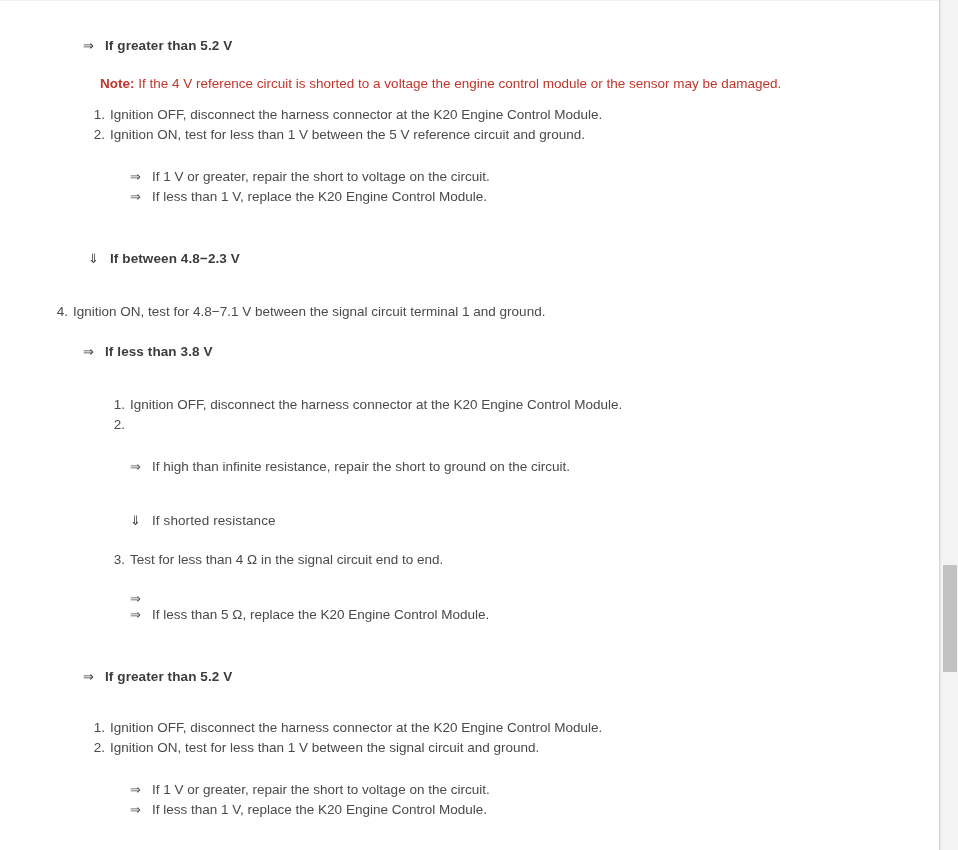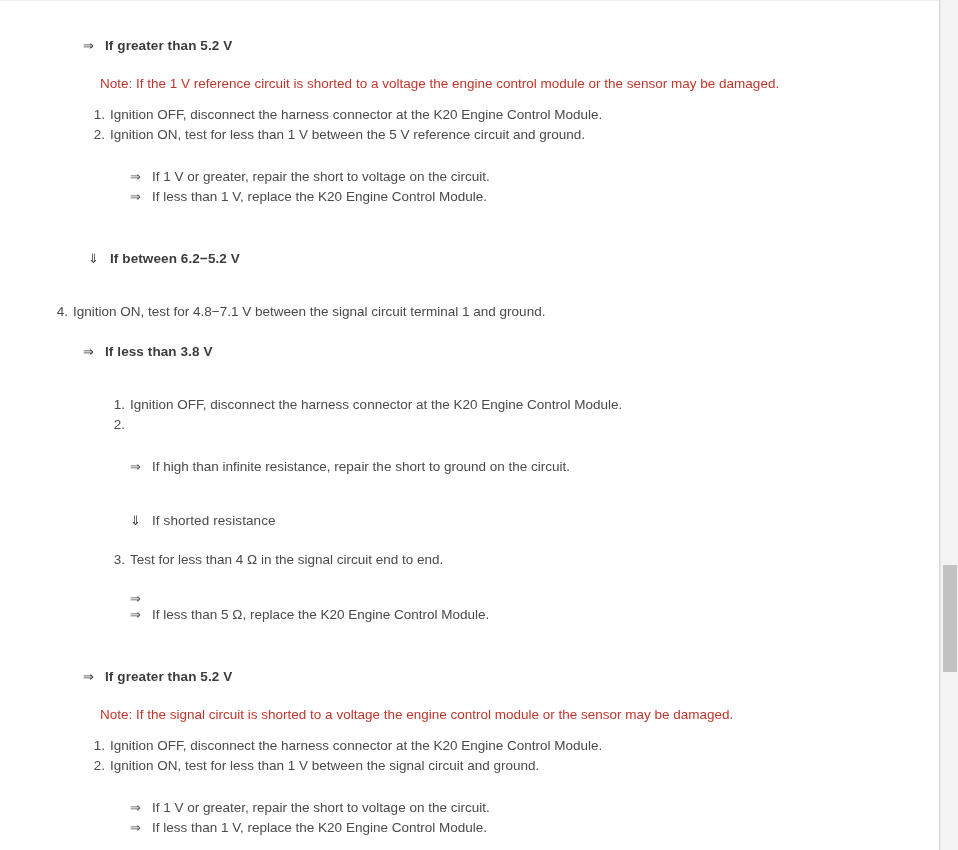--- a/index.html
+++ b/index.html
@@ -61,21 +61,21 @@
     font-weight: normal;
     line-height: 1;
   }
   .arrow.down { font-size: 13px; }
 
   .note {
     color: #c0362c;
     font-size: 13.5px;
     line-height: 1.35;
   }
-  .note b { font-weight: normal; }
+  .note b { font-weight: bold; }
 
   .olist {
     margin: 0;
     padding: 0;
     list-style: none;
     color: #4a4a4a;
     font-size: 13.5px;
     line-height: 20px;
   }
   .olist li {
@@ -149,21 +149,21 @@
 
     <div class="branch ind-1" style="margin-top:10px;">
       <span class="arrow">⇒</span>
       <span>If greater than 5.2 V</span>
     </div>
 
     <div class="gap-md"></div>
 
     <div class="note ind-2">
       <b>Note: </b>
-      <span>If the 1 V reference circuit is shorted to a voltage the engine control module or the sensor may be damaged.</span>
+      <span>If the 4 V reference circuit is shorted to a voltage the engine control module or the sensor may be damaged.</span>
     </div>
 
     <div class="gap-sm"></div>
 
     <ul class="olist ind-5">
       <li>
         <span class="num">1.</span>
         <span>Ignition OFF, disconnect the harness connector at the K20 Engine Control Module.</span>
       </li>
       <li>
@@ -180,21 +180,21 @@
     </div>
     <div class="subline ind-4">
       <span class="arrow">⇒</span>
       <span>If less than 1 V, replace the K20 Engine Control Module.</span>
     </div>
 
     <div class="gap-xl"></div>
 
     <div class="branch ind-5">
       <span class="arrow down">⇓</span>
-      <span>If between 6.2−5.2 V</span>
+      <span>If between 4.8−2.3 V</span>
     </div>
 
     <div class="gap-lg"></div>
 
     <ul class="olist ind-0" style="margin-left:11px;">
       <li>
         <span class="num">4.</span>
         <span>Ignition ON, test for 4.8−7.1 V between the signal circuit terminal 1 and ground.</span>
       </li>
     </ul>
@@ -253,24 +253,20 @@
 
     <div class="gap-xl"></div>
 
     <div class="branch ind-1">
       <span class="arrow">⇒</span>
       <span>If greater than 5.2 V</span>
     </div>
 
     <div class="gap-md"></div>
 
-    <div class="note ind-2">
-      <b>Note: </b>
-      <span>If the signal circuit is shorted to a voltage the engine control module or the sensor may be damaged.</span>
-    </div>
 
     <div class="gap-sm"></div>
 
     <ul class="olist ind-5">
       <li>
         <span class="num">1.</span>
         <span>Ignition OFF, disconnect the harness connector at the K20 Engine Control Module.</span>
       </li>
       <li>
         <span class="num">2.</span>

